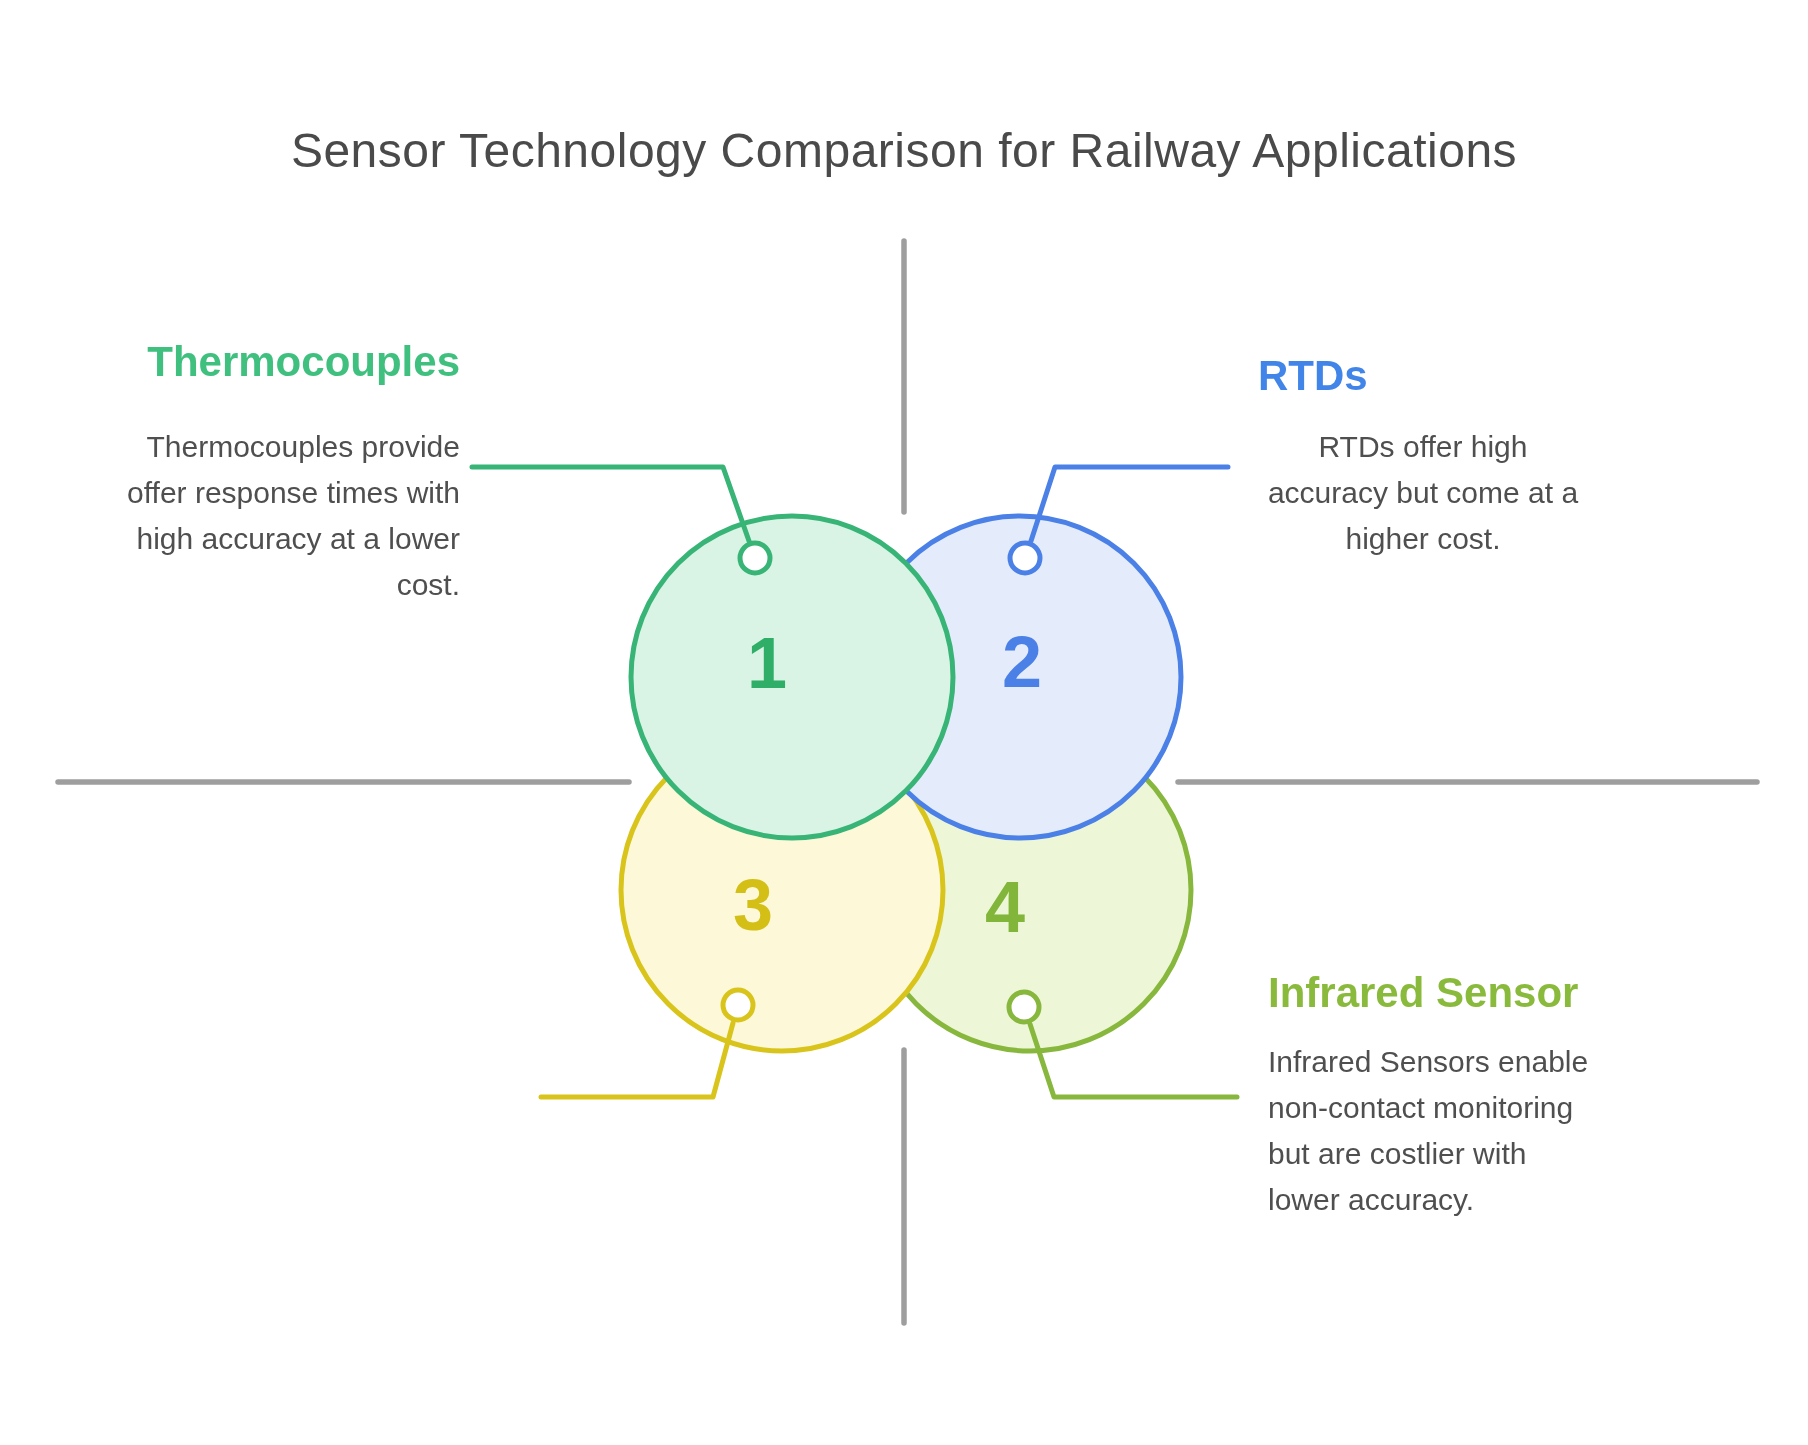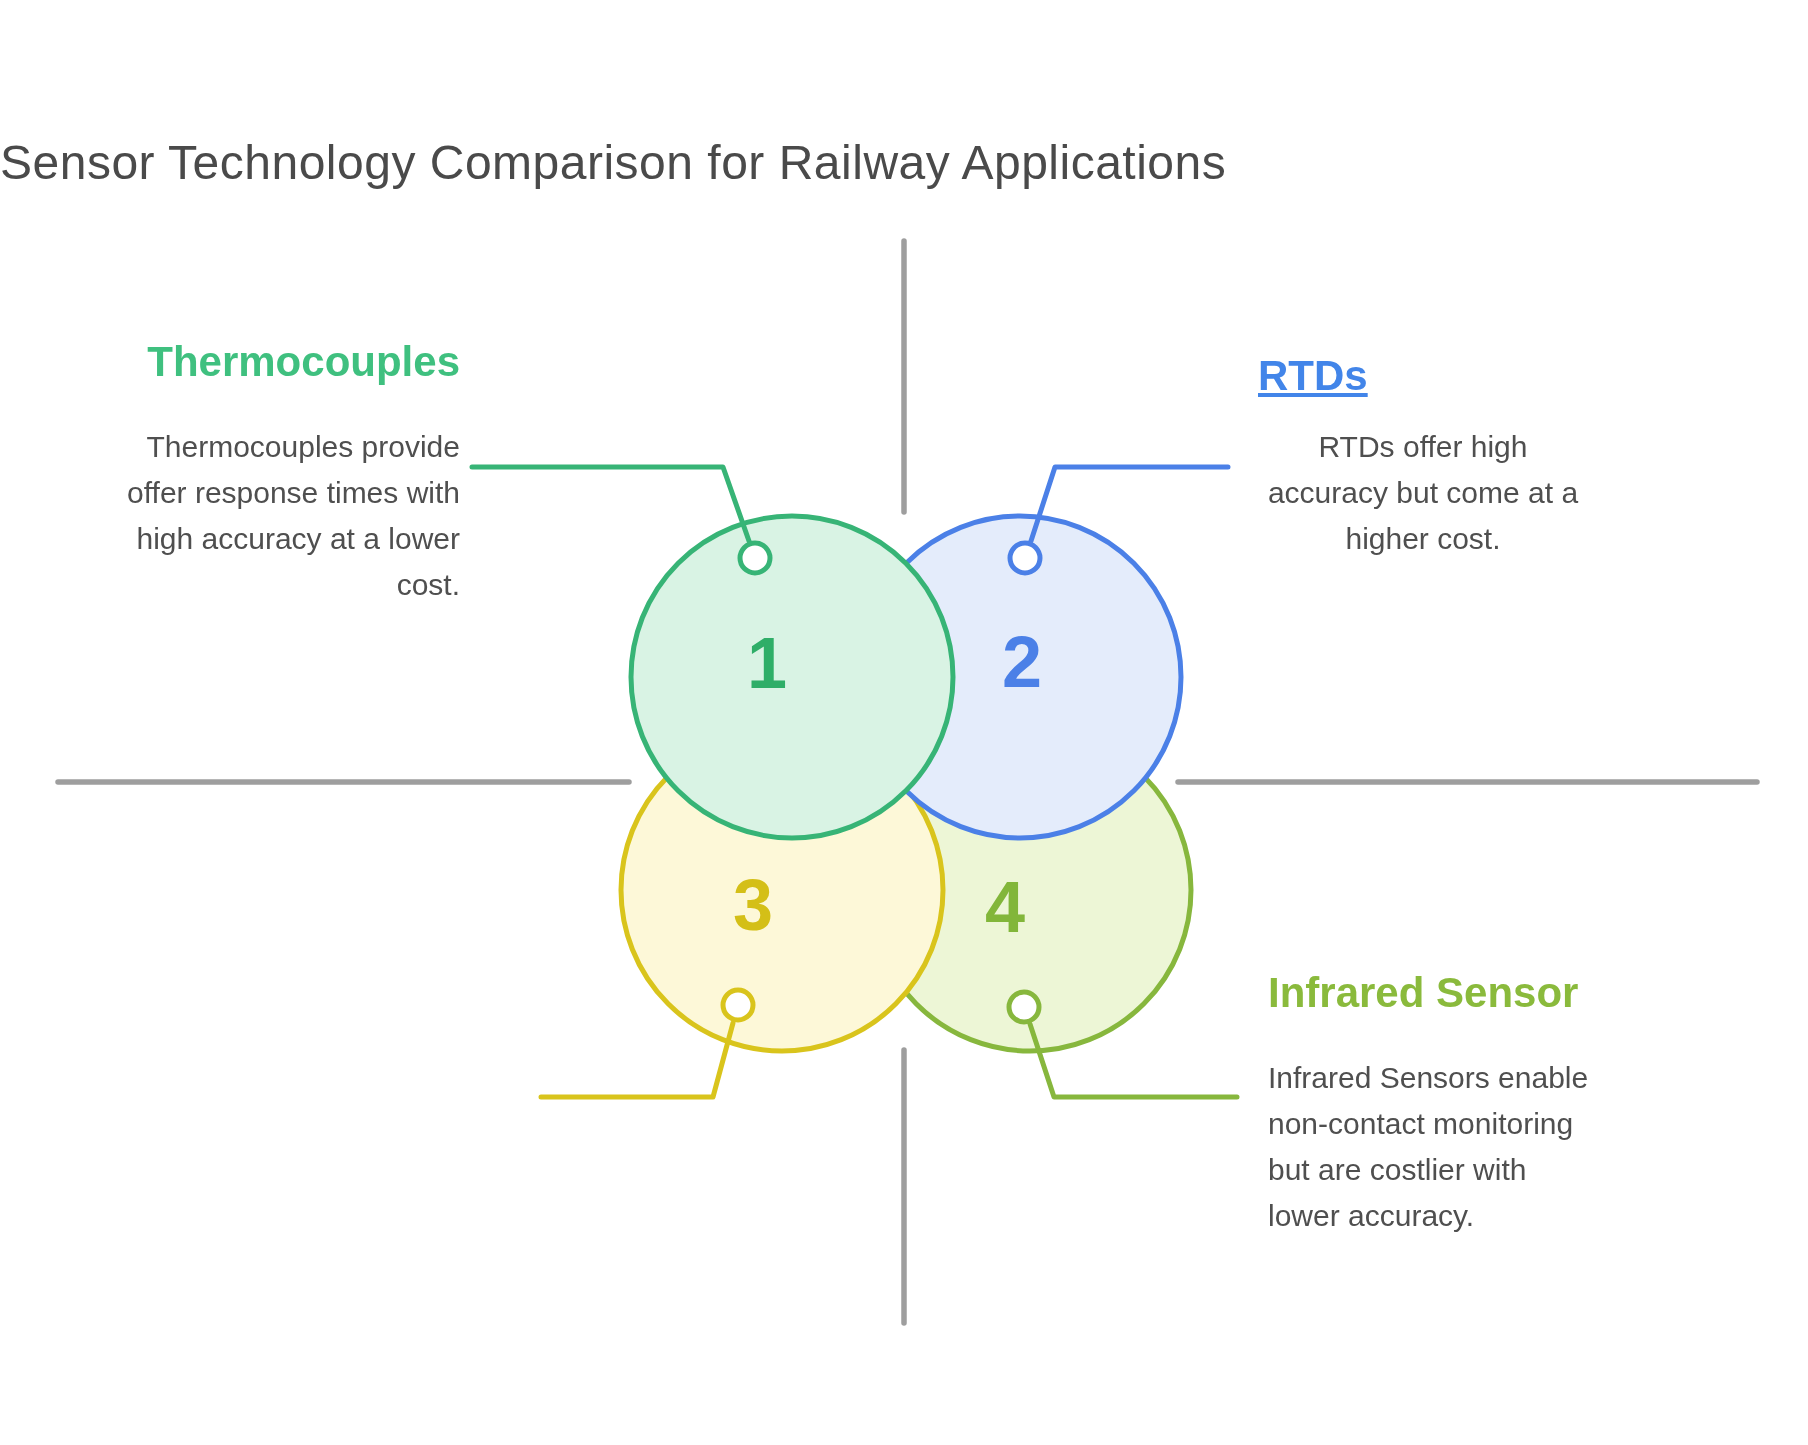--- a/index.html
+++ b/index.html
@@ -4,22 +4,22 @@
 <style>
   html,body{margin:0;padding:0;background:#ffffff;}
   .canvas{
     position:relative;
     width:1808px;height:1445px;
     background:#ffffff;
     font-family:"Liberation Sans", sans-serif;
     overflow:hidden;
   }
   .title{
-    position:absolute;left:0;top:134px;width:1808px;
-    text-align:left;
+    position:absolute;left:0;top:122px;width:1808px;
+    text-align:center;
     font-size:48px;line-height:58px;
     color:#4a4a4a;
     letter-spacing:0.5px;
   }
   .diagram-svg{position:absolute;left:0;top:0;}
 
   
   .guide{stroke:#9e9e9e;stroke-width:5.5;stroke-linecap:round;fill:none;}
 
   
@@ -48,25 +48,25 @@
   .block h2{
     margin:0;font-size:42px;line-height:48px;font-weight:700;
   }
   .block p{
     margin:0;font-size:30px;line-height:46px;color:#4f4f4f;
   }
   .block-thermocouples{left:115px;top:338px;width:345px;text-align:right;}
   .block-thermocouples h2{color:#3fc07f;}
   .block-thermocouples p{margin-top:38px;}
   .block-rtds{left:1258px;top:352px;width:330px;text-align:left;}
-  .block-rtds h2{color:#4285e9;text-decoration:underline;}
+  .block-rtds h2{color:#4285e9;}
   .block-rtds p{margin-top:24px;text-align:center;}
   .block-infrared{left:1268px;top:969px;width:330px;text-align:left;}
   .block-infrared h2{color:#8aba3c;}
-  .block-infrared p{margin-top:38px;}
+  .block-infrared p{margin-top:22px;}
 </style>
 </head>
 <body>
 
 <div class="canvas">
 
   <div class="title">Sensor Technology Comparison for Railway Applications</div>
 
   <svg class="diagram-svg" width="1808" height="1445" viewBox="0 0 1808 1445">
 

